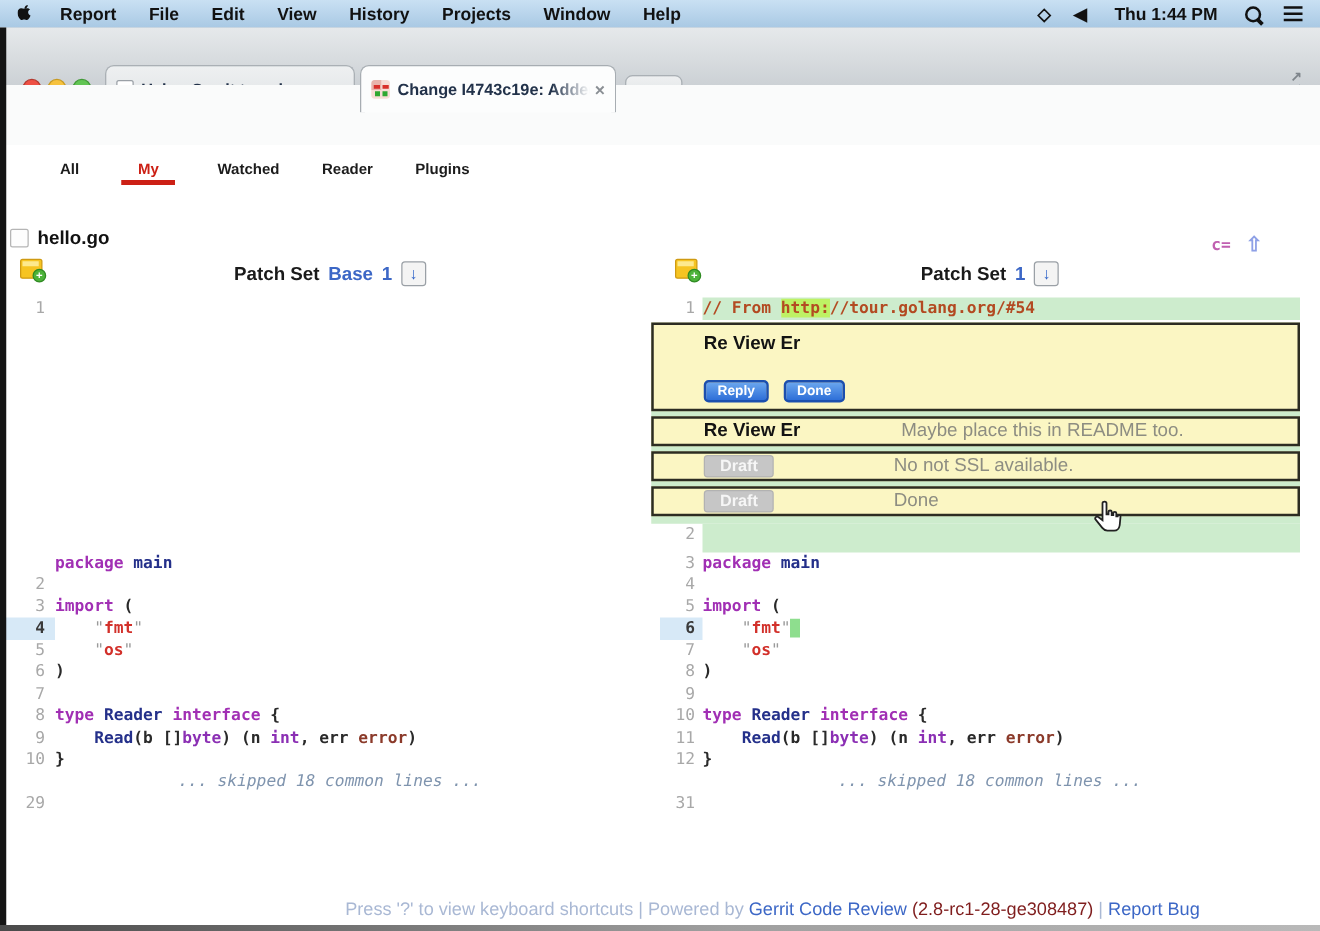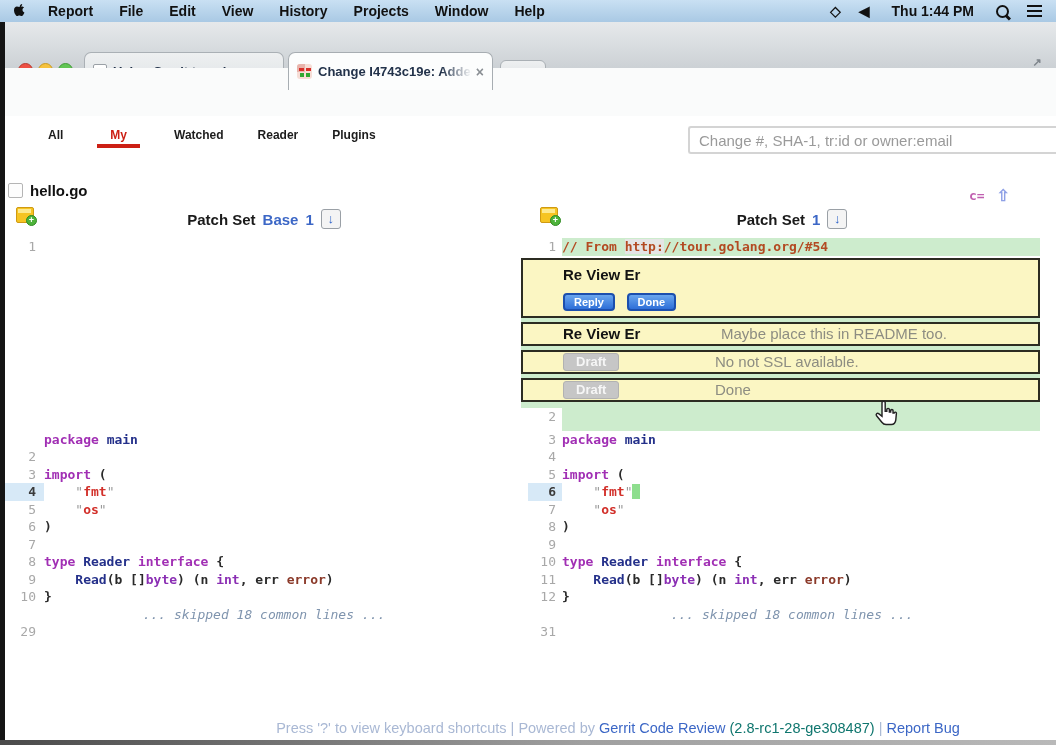--- a/index.html
+++ b/index.html
@@ -112,47 +112,47 @@
   .lcode.added{background:#cdeccd;}
   .skipcell{justify-content:center;color:#7f94ae;font-style:italic;line-height:17.5px;}
   .tk-kw{color:#a12fb4;font-weight:700;}
   .tk-fn{color:#24308a;font-weight:700;}
   .tk-pl{color:#2a2a2a;font-weight:600;}
   .tk-q{color:#9a9a9a;}
   .tk-st{color:#d2302a;font-weight:600;}
   .tk-ty{color:#8b2fb4;font-weight:600;}
   .tk-er{color:#8b3a2a;font-weight:600;}
   .tk-cm{color:#b34a22;font-weight:700;}
-  .tk-cmh{color:#b34a22;background:#e5e5e5;font-weight:700;}
+  .tk-cmh{color:#b34a22;background:#bef264;font-weight:700;}
   .tk-ins{background:#8ede8e;}
 
   
   .comments-row{height:auto;}
   #comment-stack{margin:2px 0 0 -7px;width:519px;background:#cdeccd;padding-bottom:2px;
     font-family:"Liberation Sans",sans-serif;}
   .cbox{border:2px solid #2c2c22;background:#fbf6c3;box-sizing:border-box;}
   .cbox.expanded{padding:5px 10px 5px 40px;margin-bottom:4px;}
   .cauthor{font-size:15px;font-weight:700;color:#131313;line-height:19px;}
   .ctext{font-size:15px;color:#222;line-height:19px;}
-  .cbtns{margin-top:9px;}
+  .cbtns{margin-top:20px;}
   .cbtn{background:linear-gradient(#6aa6ee,#2e6fd8);border:2px solid #1c4fae;border-radius:4px;
     color:#fff;font-weight:700;font-size:11px;padding:1px 9px;margin-right:8px;
     font-family:"Liberation Sans",sans-serif;}
   .cbox.collapsed{height:24px;display:flex;align-items:center;padding-left:40px;margin-bottom:4px;}
   .cbox.collapsed .cauthor{width:158px;flex:none;}
   .cbox.collapsed .badgeslot{width:152px;flex:none;}
   .csummary{color:#8d8d82;font-size:15px;}
   .draft-badge{display:inline-block;background:#c6c6c6;border:1px solid #b2b2b2;border-radius:3px;
     color:#f6f6f6;font-size:13px;font-weight:700;padding:0 12px;line-height:16px;}
 
   
   .footer{position:absolute;left:0;top:604px;width:1056px;text-align:center;font-size:14.5px;
     padding-left:180px;box-sizing:border-box;color:#a9b8d4;}
   .footer a{color:#3c67c6;text-decoration:none;}
-  .footer .ver{color:#0f766e;}
+  .footer .ver{color:#7f1d1d;}
 
   .left-strip{position:absolute;left:0;top:22px;width:5px;height:723px;background:#141414;z-index:50;}
   .bottom-strip{position:absolute;left:0;top:740px;width:1056px;height:5px;
     background:linear-gradient(90deg,#4a4a4a,#9f9f9f 55%,#b9b9b9);z-index:50;}
   .cursor{position:absolute;left:874px;top:400px;z-index:60;}
 </style>
 </head>
 <body>
 
 <div class="screen">
@@ -244,21 +244,20 @@
 
   <div class="page">
 
     <div class="nav1">
       <span class="itm">All</span>
       <span class="itm active">My</span>
       <span class="itm">Watched</span>
       <span class="itm">Reader</span>
       <span class="itm">Plugins</span>
     </div>
-    <input class="search" readonly="" placeholder="Change #, SHA-1, tr:id or owner:email" style="">
 
     <div class="fileline">
       <span class="cb"></span>
       <span class="fname">hello.go</span>
     </div>
     <div class="hdr-icons">
       <span class="cico">c=</span>
       <span class="upico">⇧</span>
     </div>
 

